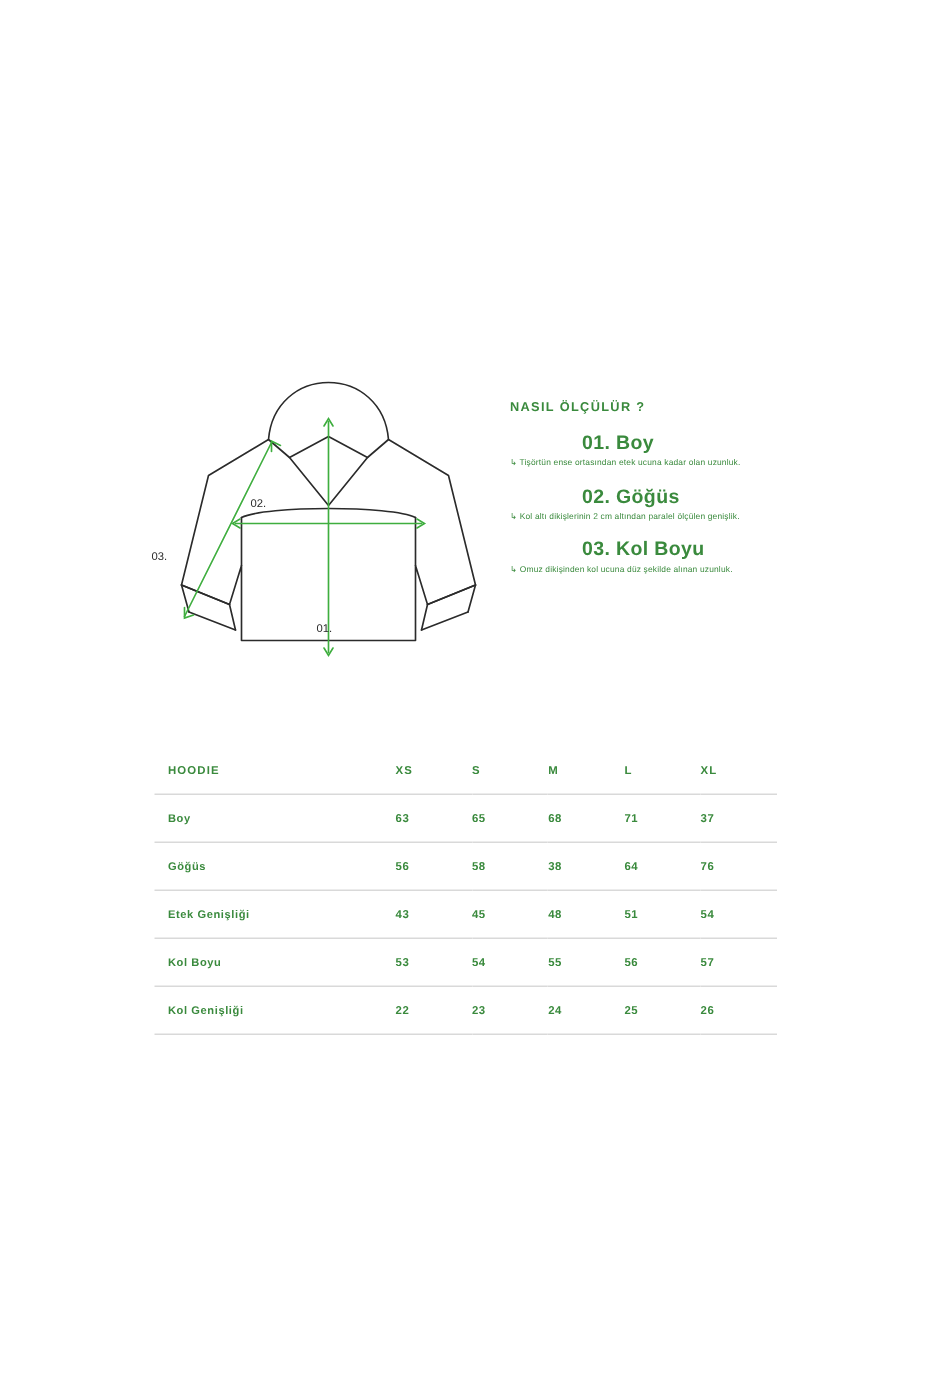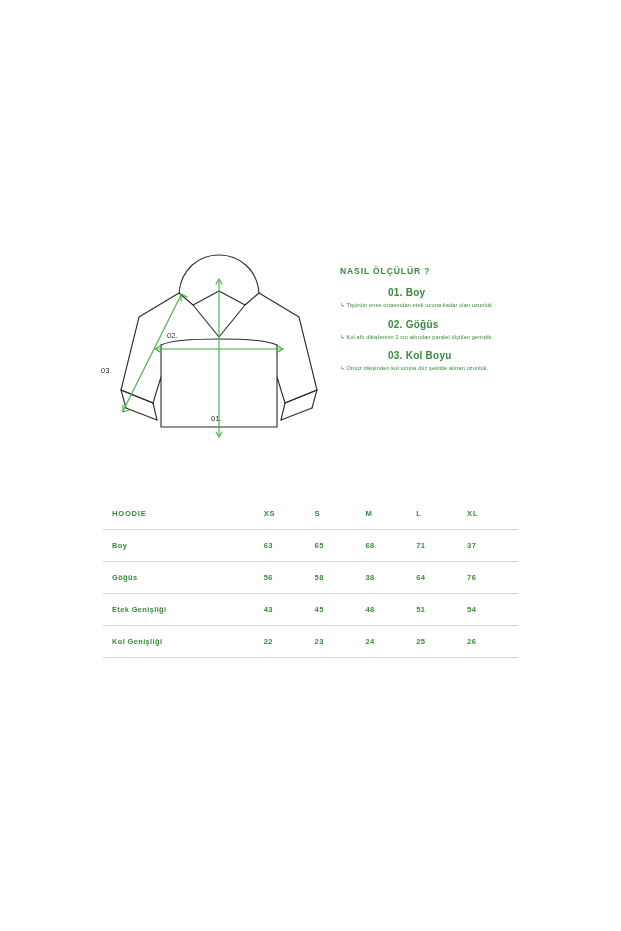--- a/index.html
+++ b/index.html
@@ -42,21 +42,21 @@
     width: 250px;
   }
   .instr-title {
     font-size: 8.5px;
     letter-spacing: 0.9px;
     color: #3a8a3d;
     font-weight: bold;
     margin-bottom: 11px;
   }
   .instr-head {
-    font-size: 10px;
+    font-size: 13px;
     color: #3a8a3d;
     font-weight: bold;
     letter-spacing: 0.25px;
     margin-top: 9px;
     margin-bottom: 4px;
     padding-left: 48px;
   }
   .instr-body {
     font-size: 5.6px;
     color: #3a8a3d;
@@ -220,20 +220,28 @@
       </tr>
       <tr>
         <td class="c-label">Etek Genişliği</td>
         <td class="c-size c-val">43</td>
         <td class="c-size c-val">45</td>
         <td class="c-size c-val">48</td>
         <td class="c-size c-val">51</td>
         <td class="c-size c-val">54</td>
       </tr>
       <tr>
+        <td class="c-label">Kol Boyu</td>
+        <td class="c-size c-val">53</td>
+        <td class="c-size c-val">54</td>
+        <td class="c-size c-val">55</td>
+        <td class="c-size c-val">56</td>
+        <td class="c-size c-val">57</td>
+      </tr>
+      <tr>
         <td class="c-label">Kol Genişliği</td>
         <td class="c-size c-val">22</td>
         <td class="c-size c-val">23</td>
         <td class="c-size c-val">24</td>
         <td class="c-size c-val">25</td>
         <td class="c-size c-val">26</td>
       </tr>
     </tbody>
   </table>
 

